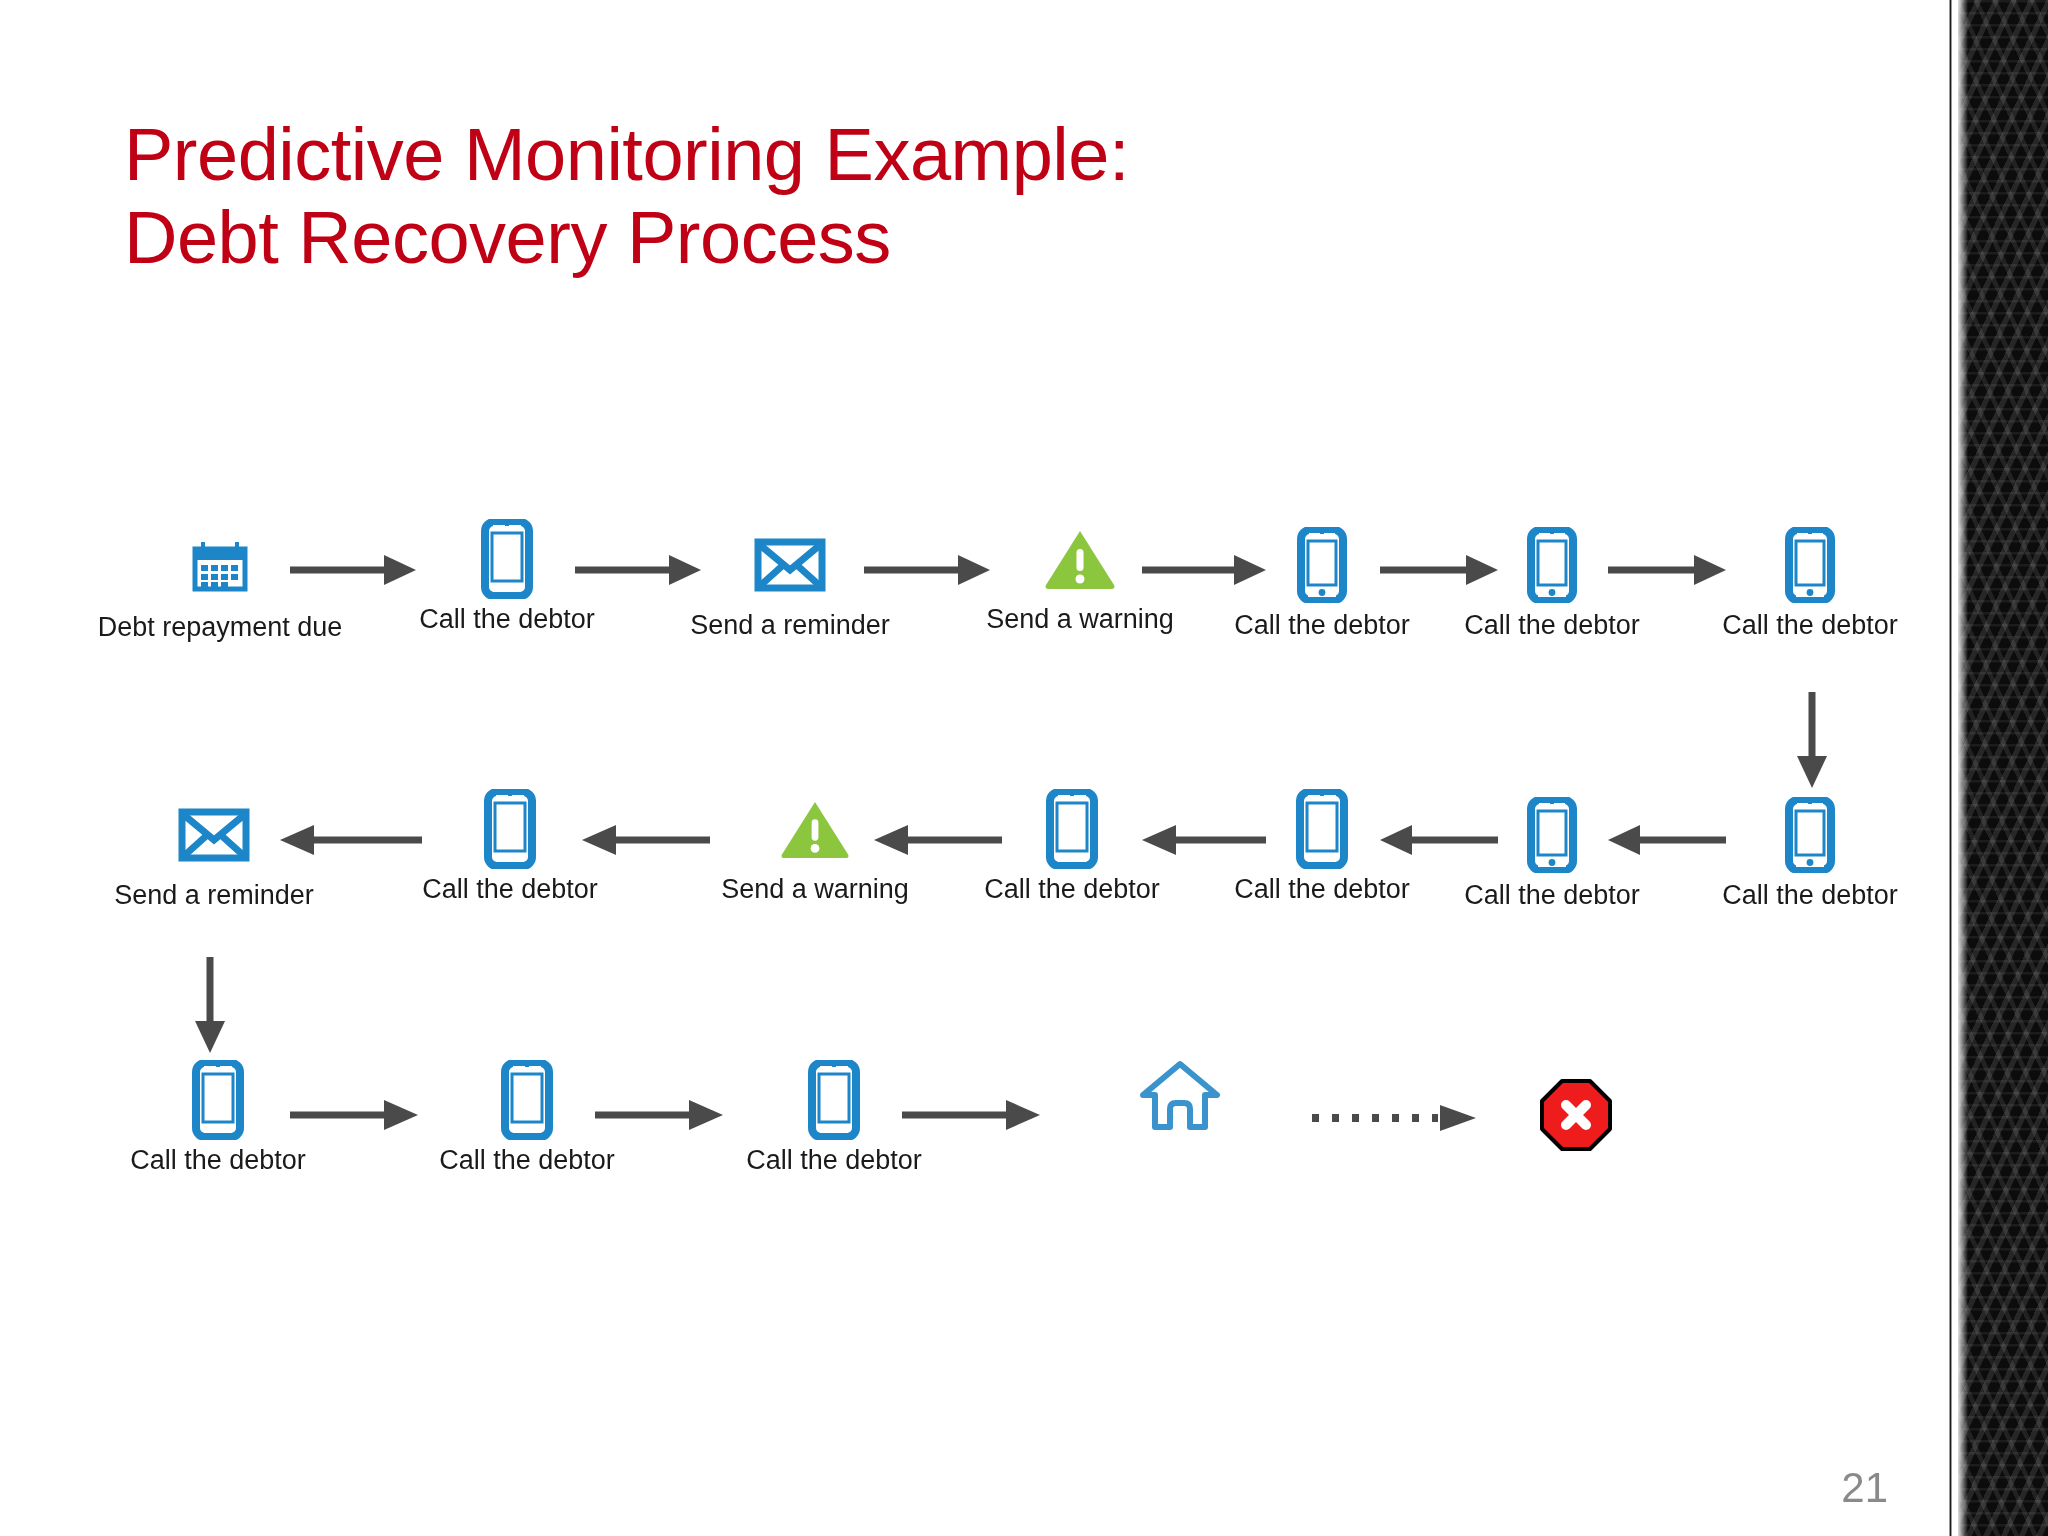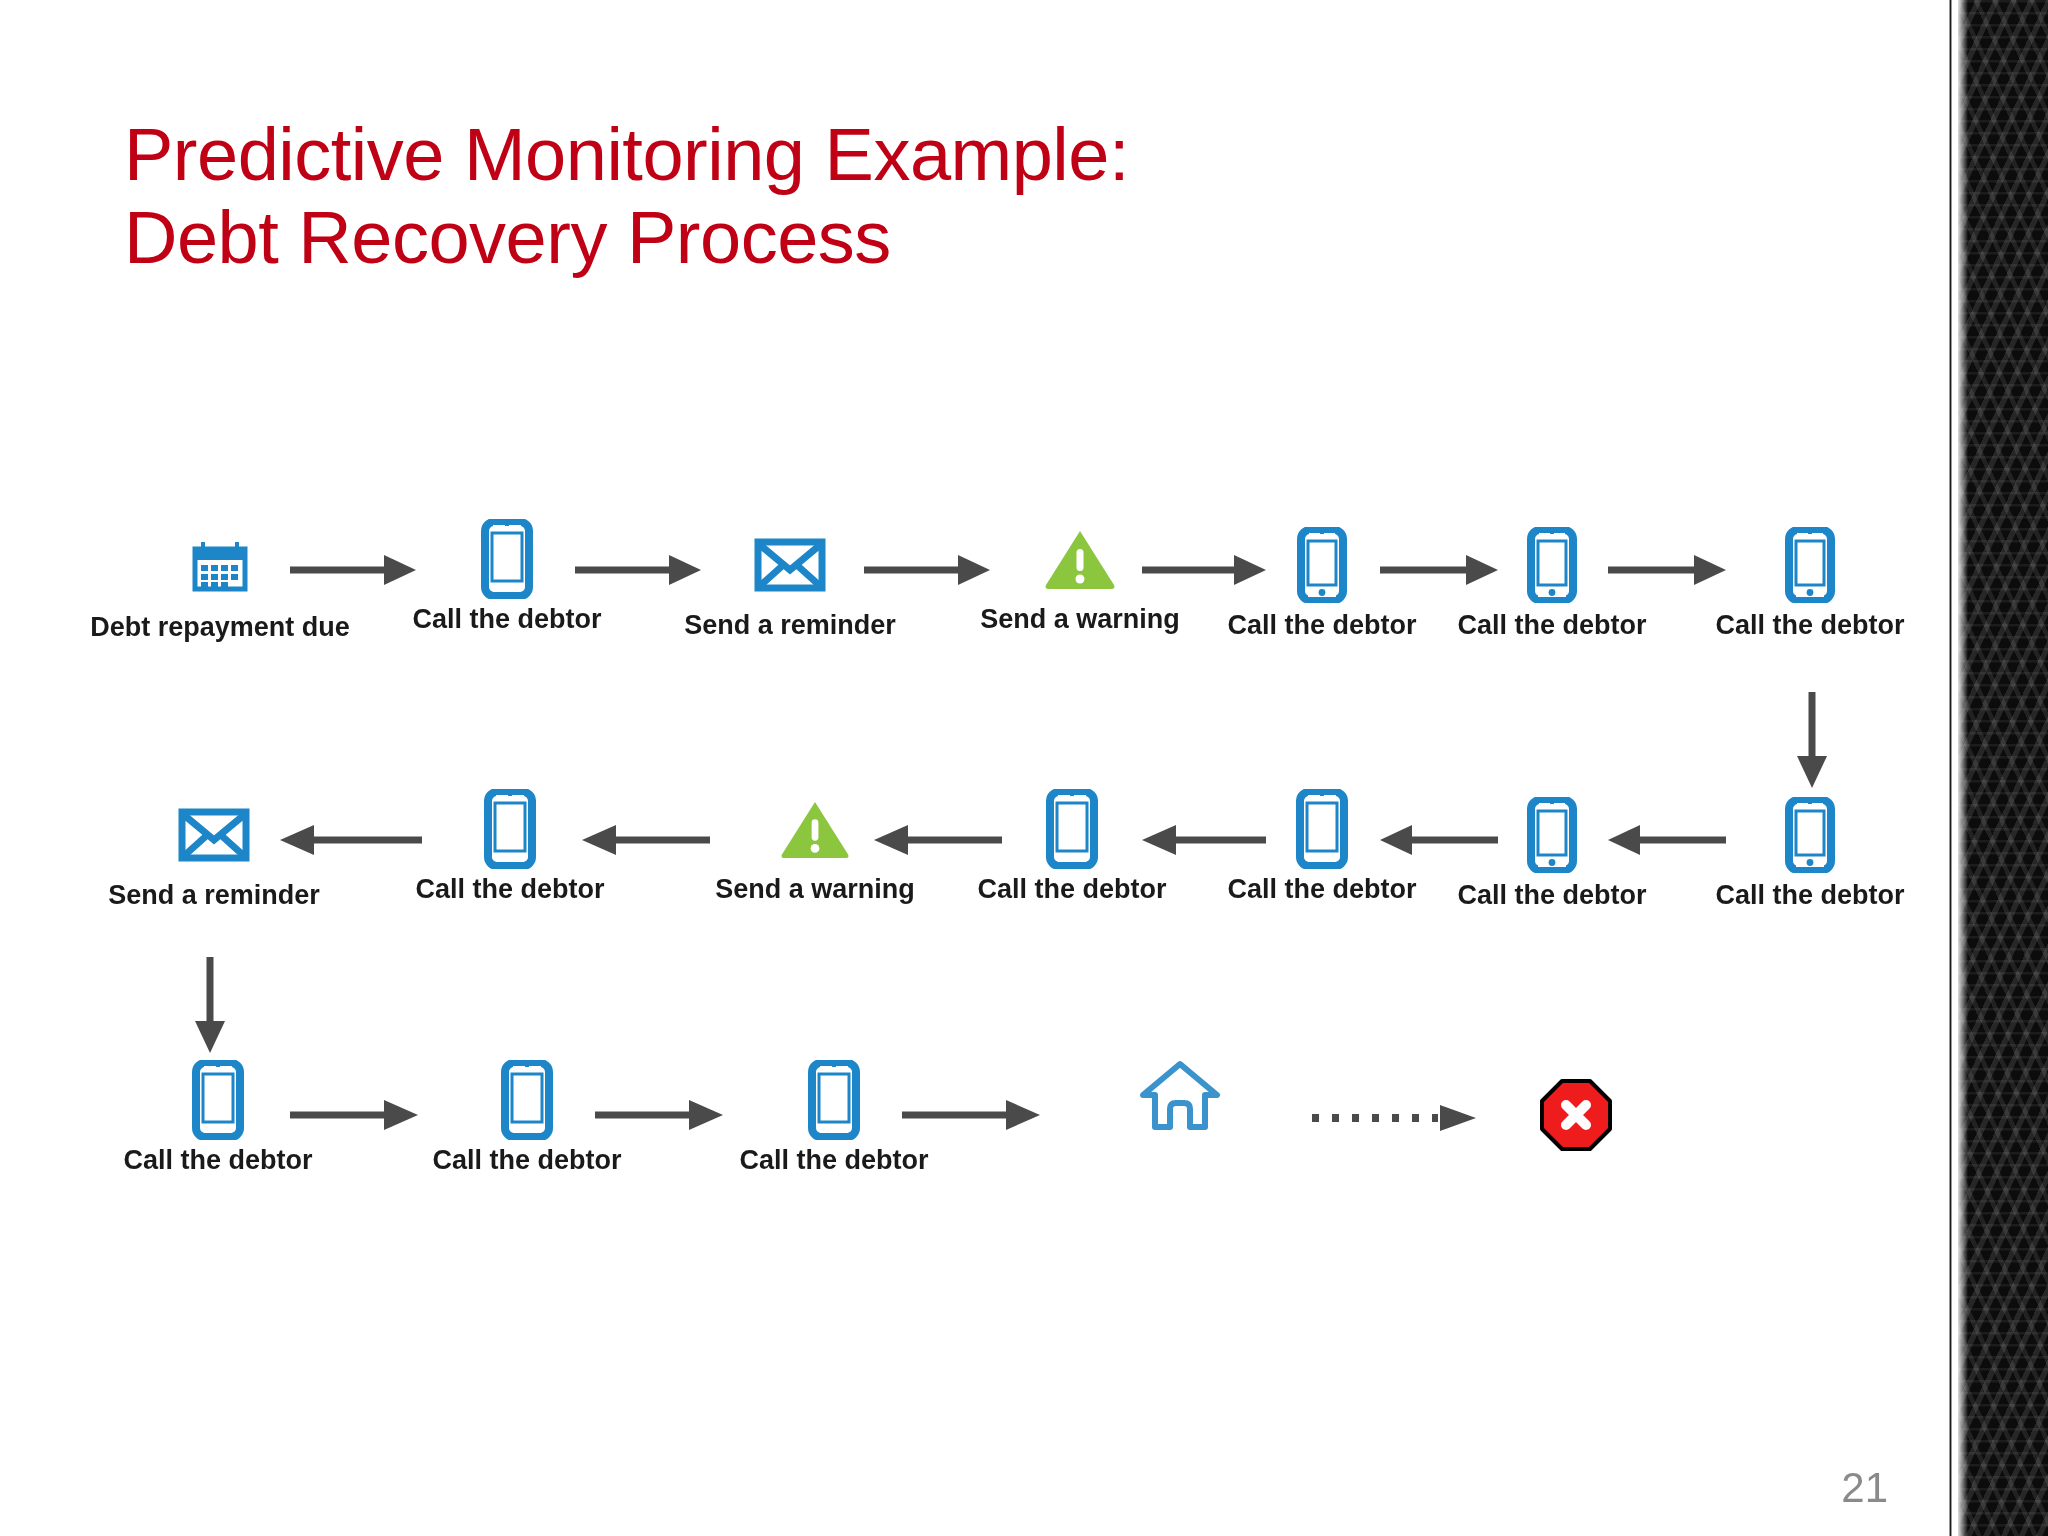--- a/index.html
+++ b/index.html
@@ -81,21 +81,20 @@
     color: #8A8A8A;
     font-size: 42px;
   }
 
   
   .node {
     position: absolute;
     transform: translateX(-50%);
     text-align: center;
     width: 300px;
-    font-weight: bold;
   }
   .node .icon-wrap {
     height: 74px;
     display: flex;
     align-items: center;
     justify-content: center;
   }
   .node .label {
     margin-top: 8px;
     font-size: 27px;

